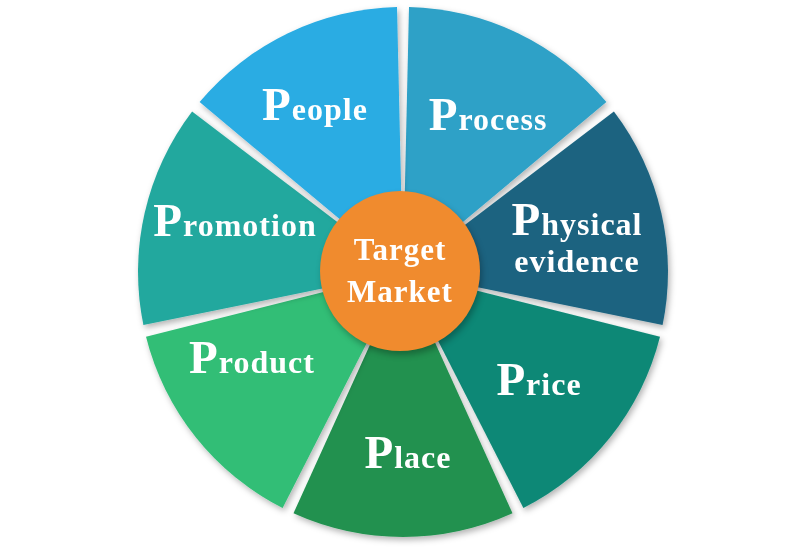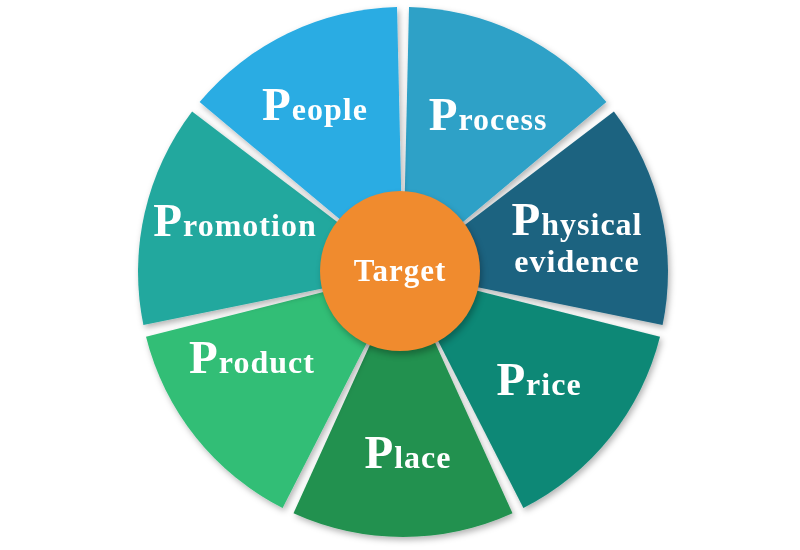--- a/index.html
+++ b/index.html
@@ -77,15 +77,16 @@
       <text x="577" y="272" text-anchor="middle" class="slice-label">evidence</text>
       <text x="539" y="395" text-anchor="middle" class="slice-label"><tspan class="dropcap">P</tspan><tspan>rice</tspan></text>
       <text x="408" y="468" text-anchor="middle" class="slice-label"><tspan class="dropcap">P</tspan><tspan>lace</tspan></text>
       <text x="252" y="373" text-anchor="middle" class="slice-label"><tspan class="dropcap">P</tspan><tspan>roduct</tspan></text>
       <text x="235" y="236" text-anchor="middle" class="slice-label"><tspan class="dropcap">P</tspan><tspan>romotion</tspan></text>
       <text x="315" y="120" text-anchor="middle" class="slice-label"><tspan class="dropcap">P</tspan><tspan>eople</tspan></text>
     </svg>
 
   <div class="center-badge" style="background: rgb(240, 139, 46);">
     <span>Target</span>
+    <span>Market</span>
   </div>
 
 </div>
 
 </body></html>

